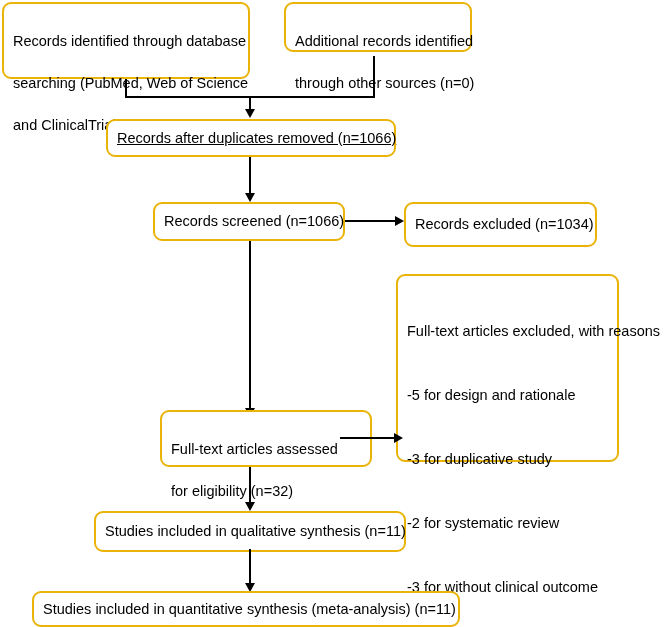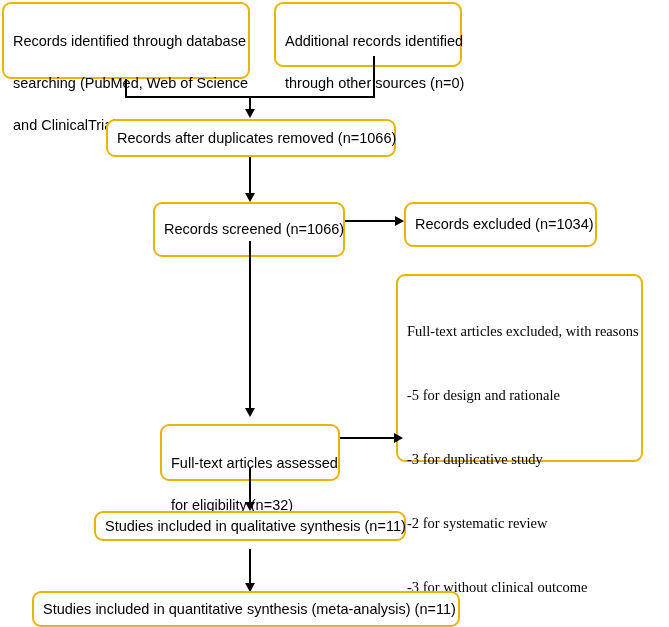--- a/index.html
+++ b/index.html
@@ -71,73 +71,73 @@
 <body>
 
 <div id="canvas">
 
   <div class="box" style="left:2px; top:2px; width:248px; height:77px;">
     <span class="line">Records identified through database</span>
     <span class="line">searching (PubMed, Web of Science</span>
     <span class="line">and ClinicalTrials) (n=1100)</span>
   </div>
 
-  <div class="box" style="left:274px; top:2px; width:188px; height:65px;">
+  <div class="box" style="left:284px; top:2px; width:188px; height:50px;">
     <span class="line">Additional records identified</span>
     <span class="line">through other sources (n=0)</span>
   </div>
 
   <div class="vline" style="left:125px; top:79px; height:18px;"></div>
   <div class="vline" style="left:373px; top:56px; height:41px;"></div>
   <div class="hline" style="left:125px; top:96px; width:250px;"></div>
   <div class="vline" style="left:249px; top:96px; height:14px;"></div>
   <div class="arrow-down" style="left:245px; top:109px;"></div>
 
-  <div class="box" style="left:106px; top:119px; width:290px; height:38px; display:flex; align-items:center;">
+  <div class="box" style="left:106px; top:119px; width:290px; height:38px; display:flex; align-items:center;text-decoration:underline;">
     <span class="line">Records after duplicates removed (n=1066)</span>
   </div>
 
   <div class="vline" style="left:249px; top:157px; height:37px;"></div>
   <div class="arrow-down" style="left:245px; top:193px;"></div>
 
-  <div class="box" style="left:153px; top:202px; width:192px; height:55px; display:flex; align-items:center;">
+  <div class="box" style="left:153px; top:202px; width:192px; height:39px; display:flex; align-items:center;">
     <span class="line">Records screened (n=1066)</span>
   </div>
 
   <div class="box" style="left:404px; top:202px; width:193px; height:45px; display:flex; align-items:center;">
     <span class="line">Records excluded (n=1034)</span>
   </div>
 
   <div class="hline" style="left:345px; top:220px; width:51px;"></div>
   <div class="arrow-right" style="left:395px; top:216px;"></div>
 
   <div class="vline" style="left:249px; top:241px; height:168px;"></div>
   <div class="arrow-down" style="left:245px; top:408px;"></div>
 
-  <div class="box reasons" style="left:396px; top:274px; width:247px; height:188px;font-family:Liberation Serif, serif;">
+  <div class="box reasons" style="left:396px; top:274px; width:223px; height:188px;">
     <span class="line">Full-text articles excluded, with reasons</span>
     <span class="line">-5 for design and rationale</span>
     <span class="line">-3 for duplicative study</span>
     <span class="line">-2 for systematic review</span>
     <span class="line">-3 for without clinical outcome</span>
     
   </div>
 
-  <div class="box" style="left:160px; top:410px; width:180px; height:57px;margin-top:14px;">
+  <div class="box" style="left:160px; top:410px; width:212px; height:57px;">
     <span class="line">Full-text articles assessed</span>
     <span class="line">for eligibility (n=32)</span>
   </div>
 
   <div class="hline" style="left:340px; top:437px; width:56px;"></div>
   <div class="arrow-right" style="left:394px; top:433px;"></div>
 
   <div class="vline" style="left:249px; top:467px; height:36px;"></div>
   <div class="arrow-down" style="left:245px; top:502px;"></div>
 
-  <div class="box" style="left:94px; top:511px; width:312px; height:30px; display:flex; align-items:center;">
+  <div class="box" style="left:94px; top:511px; width:312px; height:41px; display:flex; align-items:center;">
     <span class="line">Studies included in qualitative synthesis (n=11)</span>
   </div>
 
   <div class="vline" style="left:249px; top:549px; height:35px;"></div>
   <div class="arrow-down" style="left:245px; top:583px;"></div>
 
   <div class="box" style="left:32px; top:591px; width:428px; height:36px; display:flex; align-items:center;">
     <span class="line">Studies included in quantitative synthesis (meta-analysis) (n=11)</span>
   </div>
 

